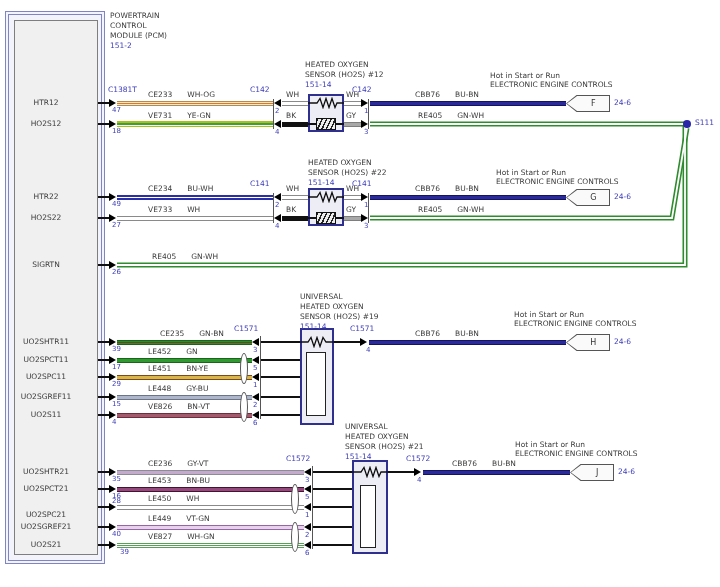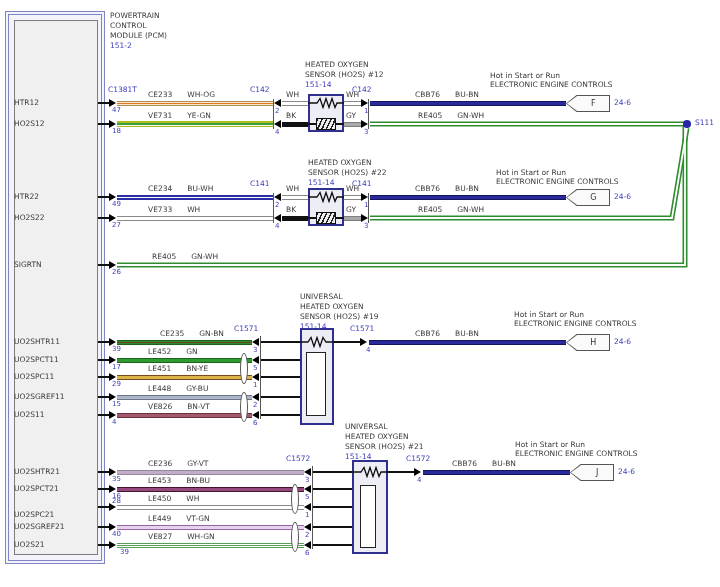--- a/index.html
+++ b/index.html
@@ -1,21 +1,21 @@
 <!DOCTYPE html>
 <html><head>
 <meta charset="utf-8">
 <style>
   html,body{margin:0;padding:0;background:#fff}
   #wrap{position:relative;width:720px;height:587px;background:#fff;font-family:"DejaVu Sans",sans-serif;overflow:hidden}
   .t{position:absolute;font-size:7.5px;line-height:10px;color:#3a3a3a;white-space:nowrap}
   .tb{color:#3d3dbb}
   .tsm{font-size:7px;line-height:8px}
   .wl{display:flex;gap:15px}
-  .pinlbl{left:14px;width:64px;text-align:left}
+  .pinlbl{left:14px;width:64px;text-align:center}
   .w{position:absolute;height:5px}
   .stub{position:absolute;height:2px;background:#111}
   .vline{position:absolute;width:1px;background:#555}
   .arl,.arr{position:absolute;width:0;height:0;border-top:4px solid transparent;border-bottom:4px solid transparent}
   .arl{border-right:7px solid #000}
   .arr{border-left:7px solid #000}
   .sbox{position:absolute;border:2px solid #2f2f8f;background:#ededf6}
   .cell{position:absolute;border:1.5px solid #222;background:#fff}
   .heater{position:absolute;width:20px;height:12px;border:1.5px solid #111;background:repeating-linear-gradient(115deg,#222 0 1.5px,#eee 1.5px 4px)}
   .ell{position:absolute;width:8px;border:1px solid #555;border-radius:50%;background:#fff}

